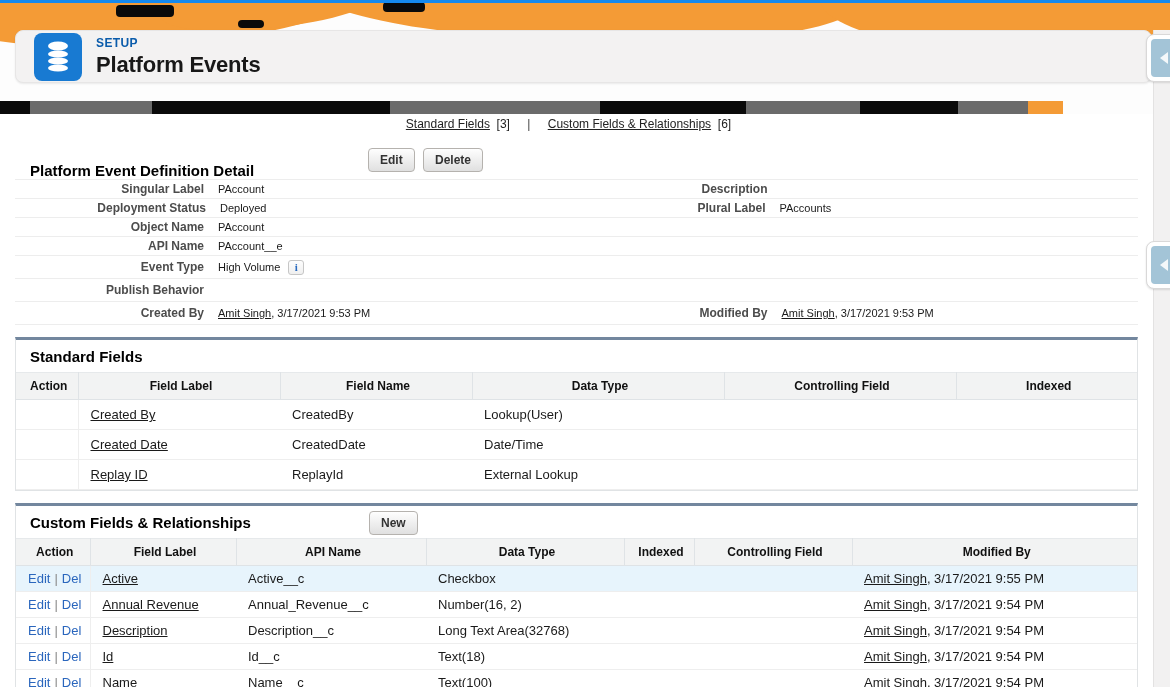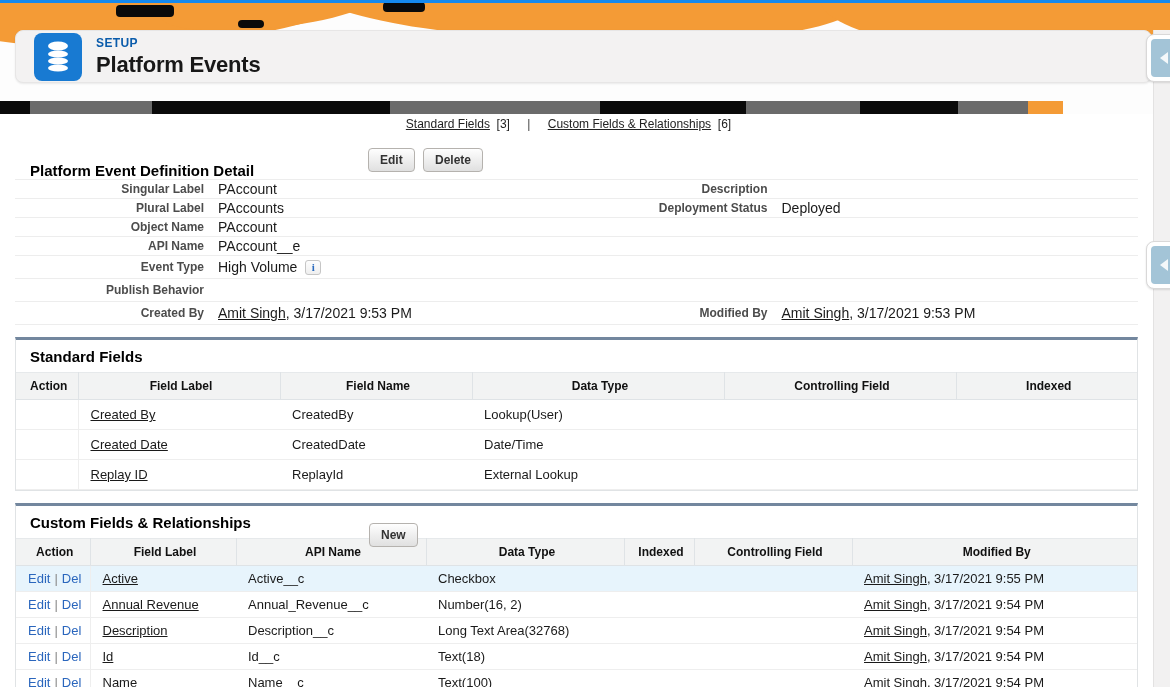--- a/index.html
+++ b/index.html
@@ -62,36 +62,36 @@
   .detail-title { font-size:15px; font-weight:bold; color:#000; padding-left:15px; }
   .detail-btns { position:absolute; left:353px; top:3px; }
   .btn { display:inline-block; font-family:"Liberation Sans",sans-serif; font-size:12px; font-weight:bold;
     color:#333; background:linear-gradient(#fefefe,#e0e0e0); border:1px solid #b5b2ae;
     border-radius:4px; padding:4px 11px; margin-right:5px; cursor:pointer; }
   .detail-rows { border-top:1px solid #ededed; }
   .detail-row { display:flex; border-bottom:1px solid #ededed; min-height:19px; align-items:center; }
   .detail-row.tall { min-height:23px; }
   .dcell-label { width:203px; text-align:right; font-weight:bold; color:#4c4c4c; font-size:12px;
     padding-right:14px; flex:0 0 203px; }
-  .dcell-value { flex:1; font-size:14px; color:#1a1a1a; display:flex; align-items:center; }
+  .dcell-value { flex:1; font-size:11px; color:#1a1a1a; display:flex; align-items:center; }
   .dhalf { display:flex; width:50%; align-items:center; }
   .dhalf.right .dcell-label { width:205px; flex:0 0 205px; }
   .dcell-value a, .cell-link { color:#1a1a1a; text-decoration:underline; cursor:pointer; }
   .info-icon { display:inline-flex; align-items:center; justify-content:center; width:16px; height:15px;
     margin-left:8px; border:1px solid #c6c6c6; border-radius:3px;
     background:linear-gradient(#fdfdfd,#efefef); color:#2a6bbf; font-weight:bold; font-size:11px;
     font-family:"Liberation Serif",serif; cursor:pointer; }
   .info-icon::before { content:"i"; }
 
   
   .block-section { margin:12px 15px 0 15px; border:1px solid #e0e3e5; border-top:3px solid #73879e;
     background:#fff; }
   .block-header { position:relative; display:flex; align-items:center; padding:8px 14px 7px 14px; }
   .block-title { font-size:15px; font-weight:bold; color:#000; }
-  .block-btn-wrap { position:absolute; left:353px; top:5px;margin-top:12px; }
+  .block-btn-wrap { position:absolute; left:353px; top:5px; }
 
   table { width:100%; border-collapse:collapse; table-layout:fixed; }
   th { background:#f2f3f3; font-size:12px; font-weight:bold; color:#111; text-align:center;
     padding:6px 8px 6px 12px; border-bottom:1px solid #dfe3e6; border-top:1px solid #e6e9eb;
     border-right:1px solid #dfe3e6; white-space:nowrap; overflow:hidden; }
   th:last-child { border-right:none; }
   td { font-size:13px; color:#1a1a1a; padding:5px 8px 5px 12px; border-bottom:1px solid #eeeeee;
     white-space:nowrap; overflow:hidden; }
   td.action-cell { border-right:1px solid #eeeeee; }
   td .flink { color:#1a1a1a; text-decoration:underline; cursor:pointer; }
@@ -174,27 +174,27 @@
           <div class="dcell-label">Singular Label</div>
           <div class="dcell-value">PAccount</div>
         </div>
         <div class="dhalf right">
           <div class="dcell-label">Description</div>
           <div class="dcell-value"></div>
         </div>
       </div>
 
       <div class="detail-row">
-        <div class="dhalf">
-          <div class="dcell-label">Plural Label</div>
-          <div class="dcell-value">PAccounts</div>
-        </div>
         <div class="dhalf right">
           <div class="dcell-label">Deployment Status</div>
           <div class="dcell-value">Deployed</div>
+        </div>
+        <div class="dhalf">
+          <div class="dcell-label">Plural Label</div>
+          <div class="dcell-value">PAccounts</div>
         </div>
       </div>
 
       <div class="detail-row">
         <div class="dhalf">
           <div class="dcell-label">Object Name</div>
           <div class="dcell-value">PAccount</div>
         </div>
         <div class="dhalf right"></div>
       </div>

